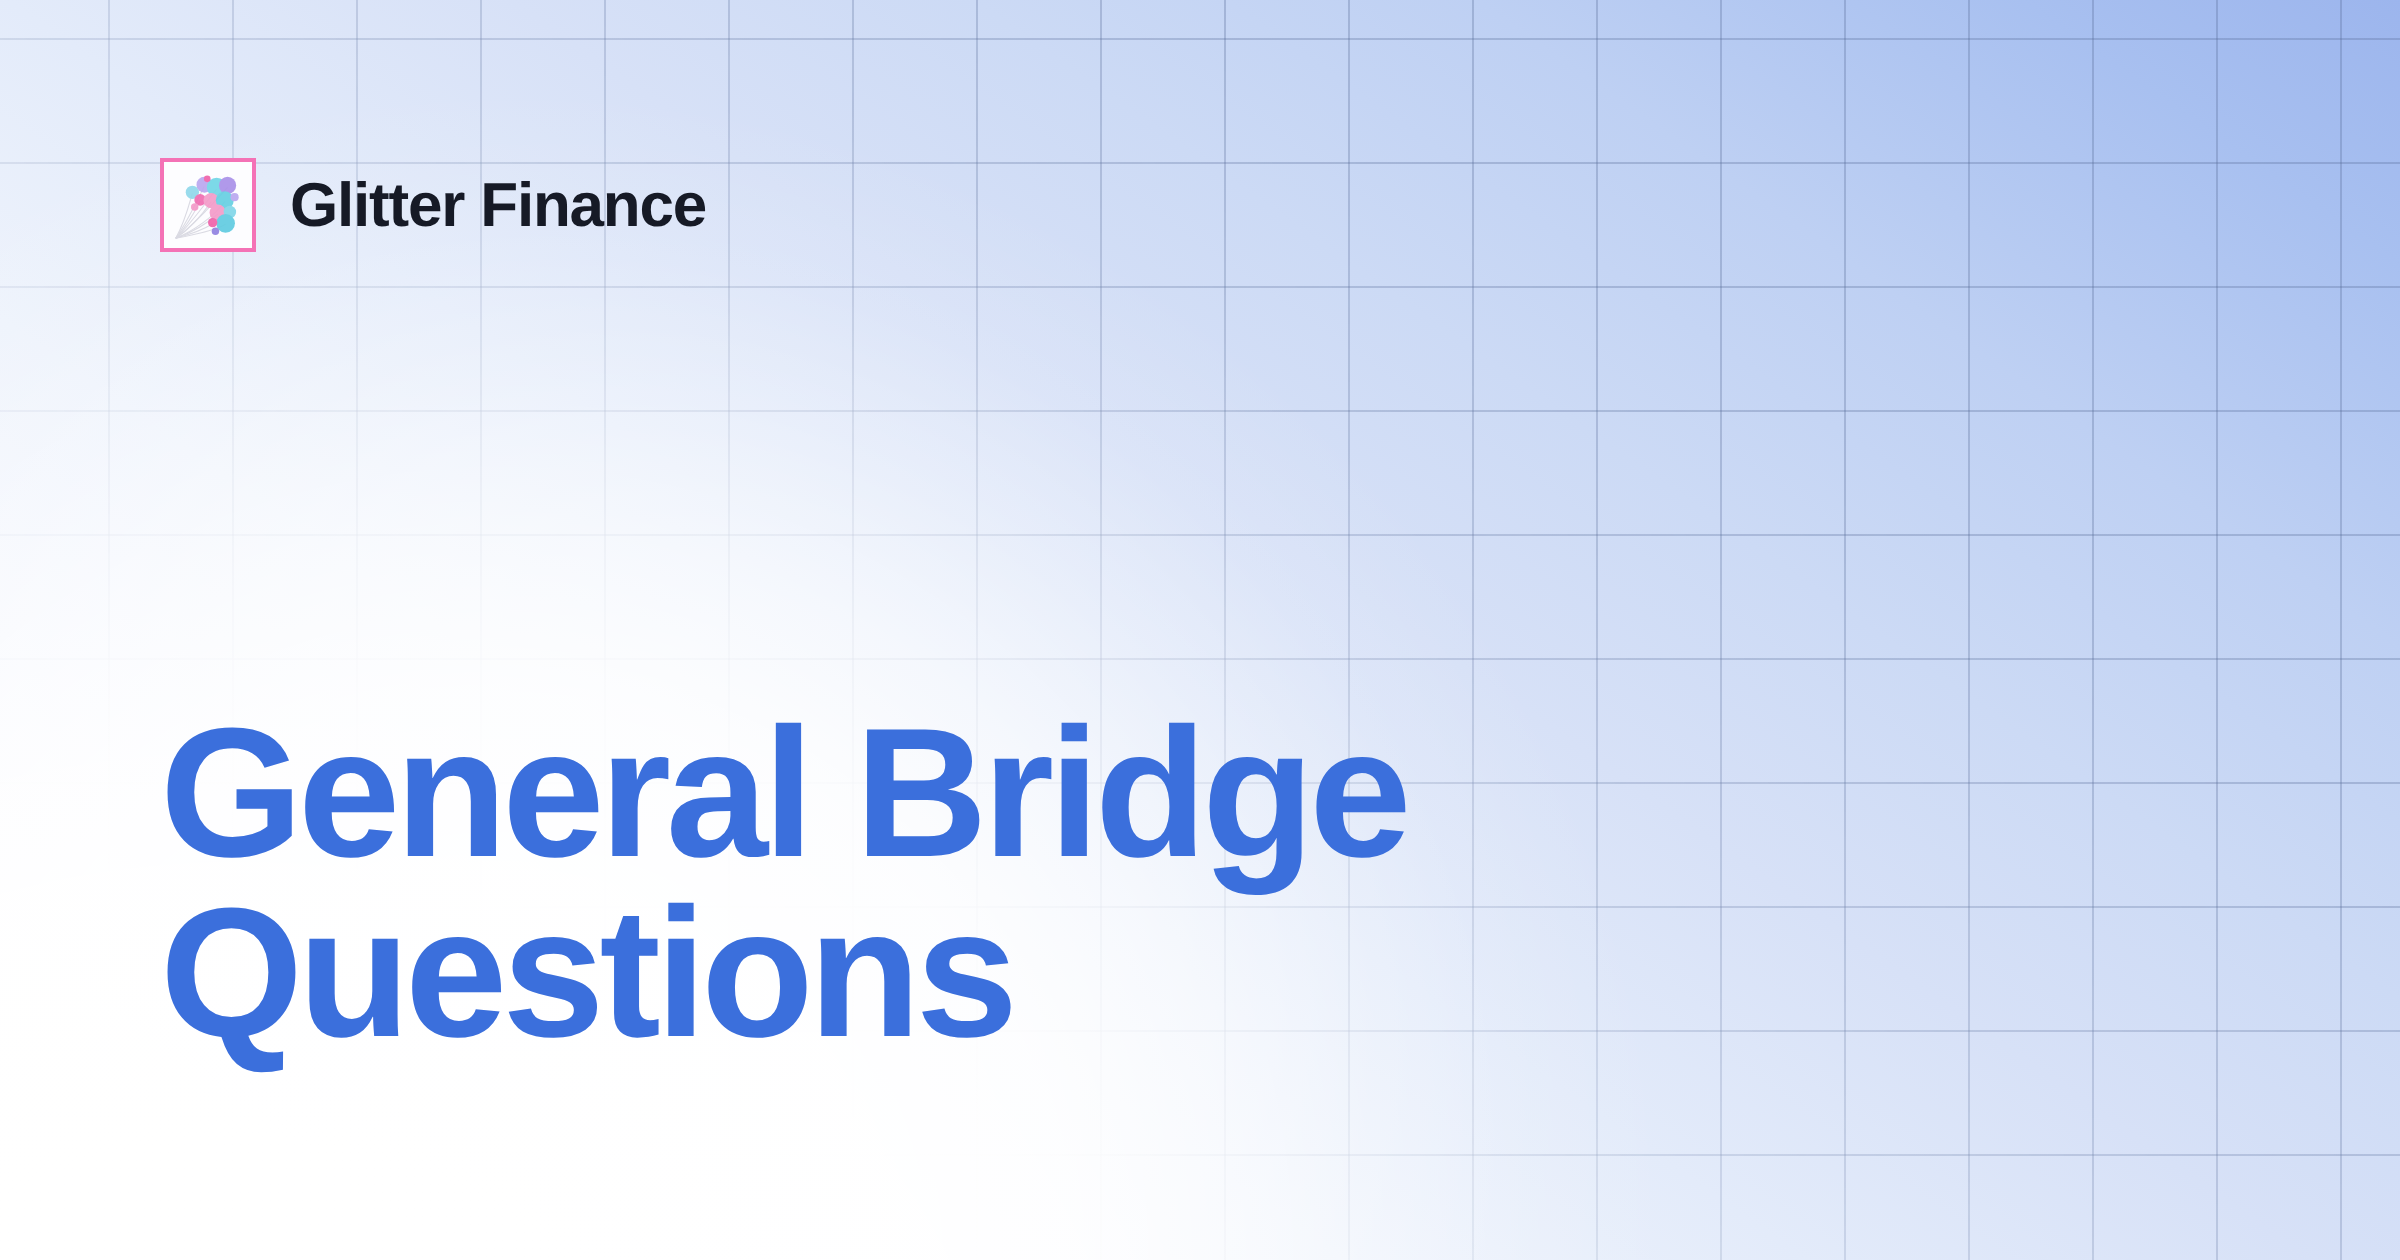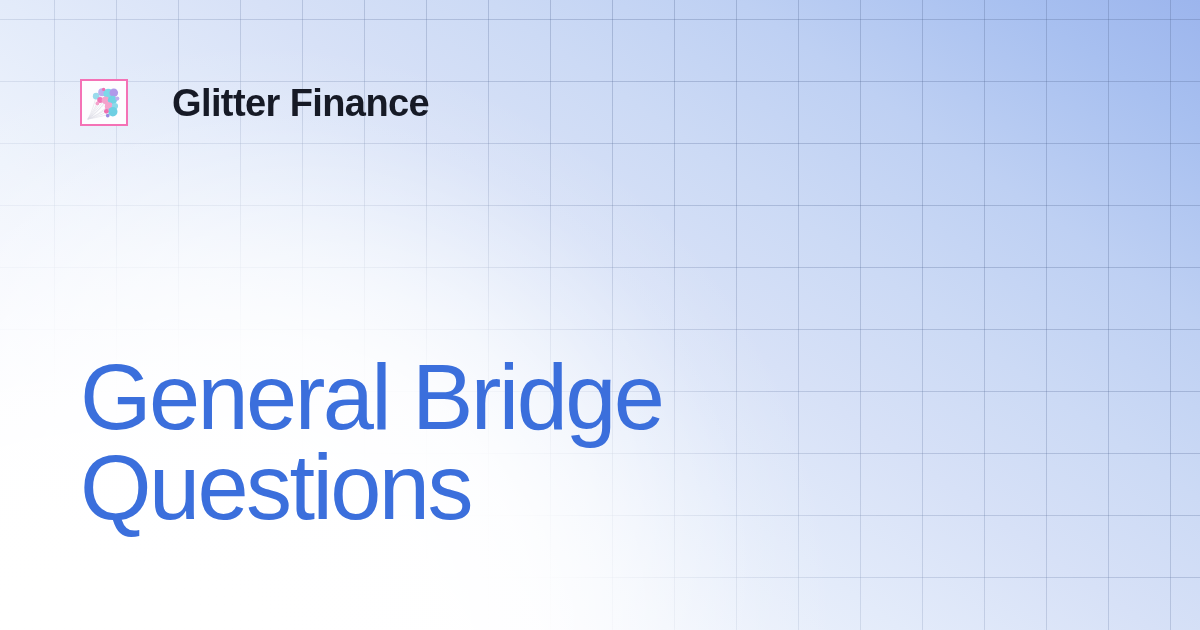--- a/index.html
+++ b/index.html
@@ -123,38 +123,37 @@
     box-sizing: border-box;
     border: 2px solid #f472b6;
     background: #fdfdff;
     display: block;
     flex: 0 0 auto;
     overflow: hidden;
   }
   .brand-logo svg { display: block; width: 100%; height: 100%; }
 
   .brand-name {
-    font-size: 38px;
+    font-size: 31px;
     font-weight: 700;
     letter-spacing: -0.6px;
     color: #161a26;
     line-height: 1;
     white-space: nowrap;
-    margin-left: 27px;
   }
 
   
   .headline {
     position: absolute;
     left: 80px;
     top: 352px;
     width: 760px;
     margin: 0;
     font-size: 92px;
-    font-weight: 400;
+    font-weight: 700;
     line-height: 90px;
     letter-spacing: -2.6px;
     color: #3b6fdc;
   }
 </style>
 </head>
 <body>
 
 <div id="og-card">
 

